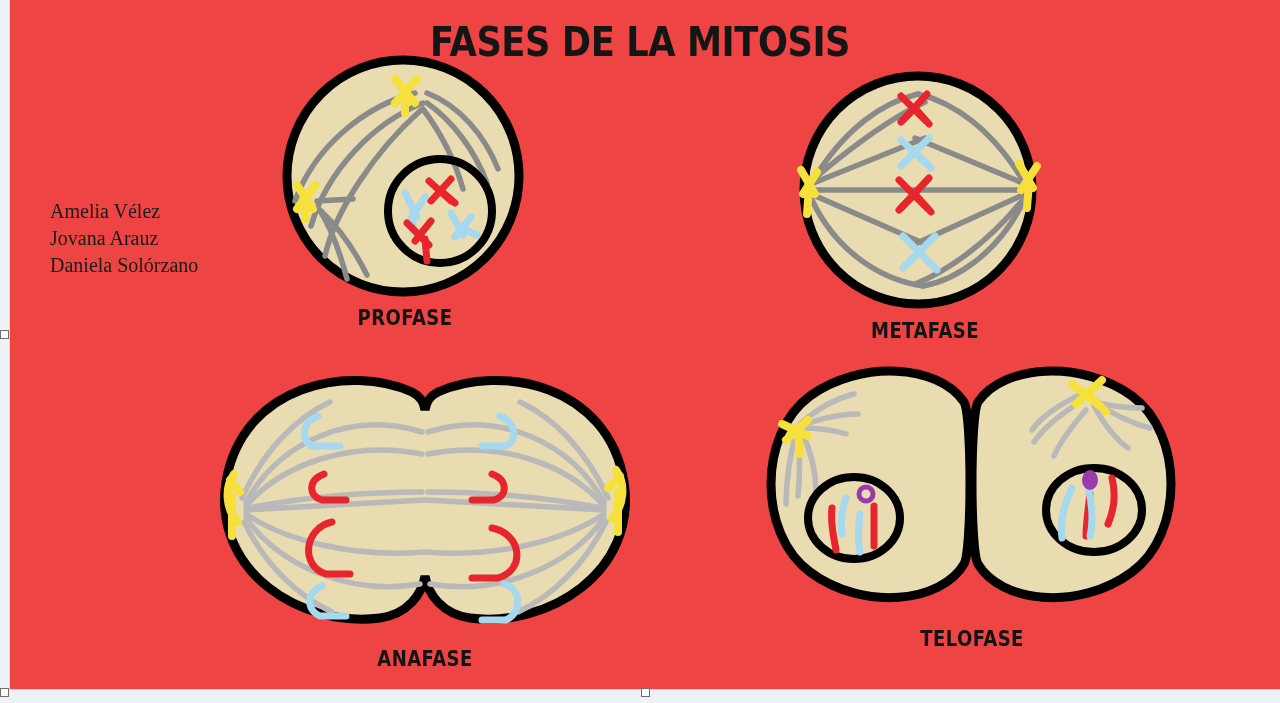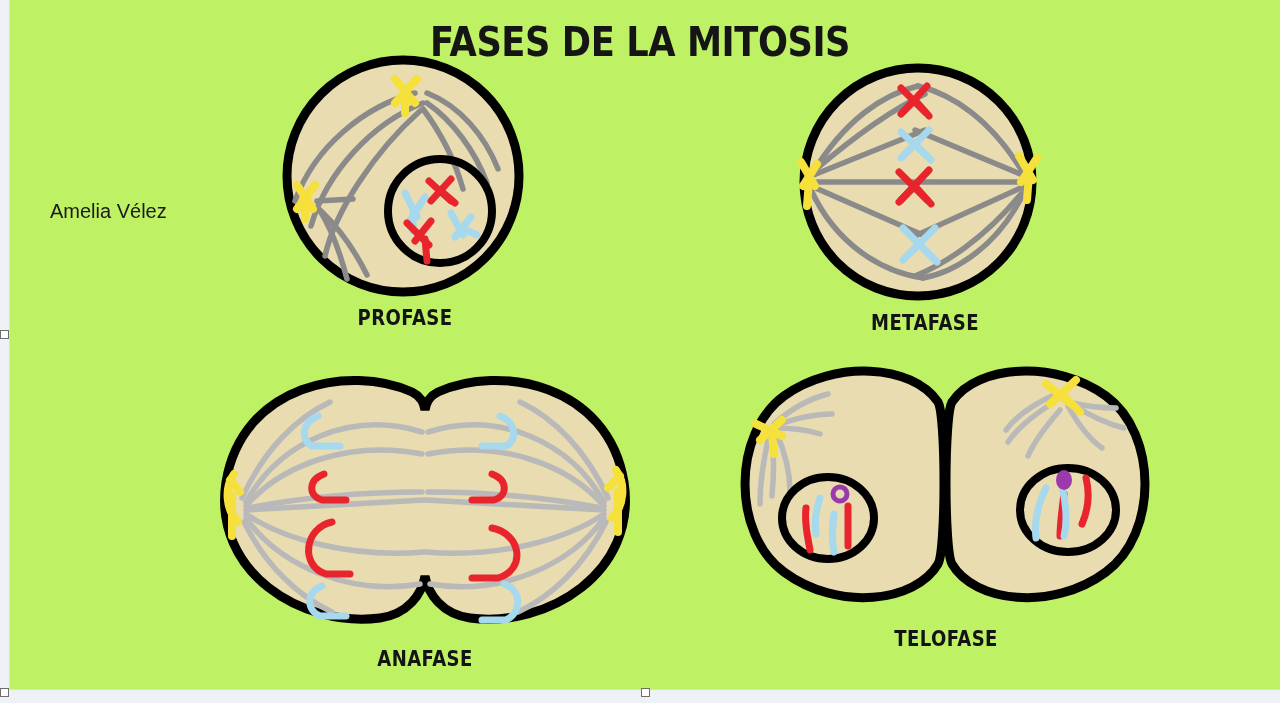--- a/index.html
+++ b/index.html
@@ -12,21 +12,21 @@
     width: 1280px;
     height: 703px;
     overflow: hidden;
     font-family: "Liberation Sans", sans-serif;
   }
 
   #slide-canvas {
     position: relative;
     width: 1280px;
     height: 703px;
-    background: #bef264;
+    background: #ef4444;
   }
 
   
   .edge-strip-left {
     position: absolute;
     left: 0; top: 0;
     width: 9px; height: 690px;
     background: #eef1f6;
   }
   .edge-strip-left-line {
@@ -71,21 +71,21 @@
     color: #151515;
     transform: scaleX(0.86);
     transform-origin: center top;
     white-space: nowrap;
   }
 
   
   #authors {
     position: absolute;
     left: 50px; top: 198px;
-    font-family: Liberation Sans, sans-serif;
+    font-family: Liberation Serif, serif;
     font-size: 20px;
     line-height: 27px;
     color: #1b1b1b;
   }
   #authors div { white-space: nowrap; }
 
   
   .phase {
     position: absolute;
   }
@@ -95,23 +95,23 @@
     font-family: "DejaVu Sans", sans-serif;
     font-weight: bold;
     font-size: 22px;
     letter-spacing: 0.5px;
     color: #141414;
     transform: scaleX(0.82);
     white-space: nowrap;
   }
 
   #phase-profase  { left: 255px; top: 51px;  width: 300px; }
-  #phase-metafase { left: 775px; top: 60px;  width: 300px; }
+  #phase-metafase { left: 775px; top: 68px;  width: 300px; }
   #phase-anafase  { left: 200px; top: 370px; width: 450px; }
-  #phase-telofase { left: 716px; top: 358px; width: 460px; }
+  #phase-telofase { left: 742px; top: 358px; width: 460px; }
 
   #phase-profase  .phase-label { margin-top: 4px; }
   #phase-metafase .phase-label { margin-top: 2px; }
   #phase-anafase  .phase-label { margin-top: 8px; }
   #phase-telofase .phase-label { margin-top: 6px; }
 
   
   .cell-body { stroke: #000000; stroke-width: 9; }
   .nucleus-ring { fill: none; stroke: #000000; stroke-width: 8; }
   .fiber-dark { stroke: #8a8a8a; stroke-width: 5.5; stroke-linecap: round; fill: none; }
@@ -131,20 +131,22 @@
   <div class="edge-strip-bottom-line"></div>
 
   <div class="handle h-left-mid"></div>
   <div class="handle h-bottom-mid"></div>
   <div class="handle h-bottom-left"></div>
 
   <div id="page-title">FASES DE LA MITOSIS</div>
 
   <div id="authors">
     <div>Amelia Vélez</div>
+    <div>Jovana Arauz</div>
+    <div>Daniela Solórzano</div>
   </div>
 
   <div class="phase" id="phase-profase">
     <svg width="300" height="250" viewBox="0 0 300 250">
       <circle class="cell-body" cx="148" cy="125" r="116" fill="#e8dcb0"></circle>
       <g>
         <path class="fiber-dark" d="M40 150 C 60 95, 110 55, 160 42"></path>
         <path class="fiber-dark" d="M56 175 C 72 120, 118 72, 168 52"></path>
         <path class="fiber-dark" d="M70 205 C 80 160, 120 100, 165 60"></path>
         <path class="fiber-dark" d="M172 42 C 205 55, 230 85, 243 118"></path>

